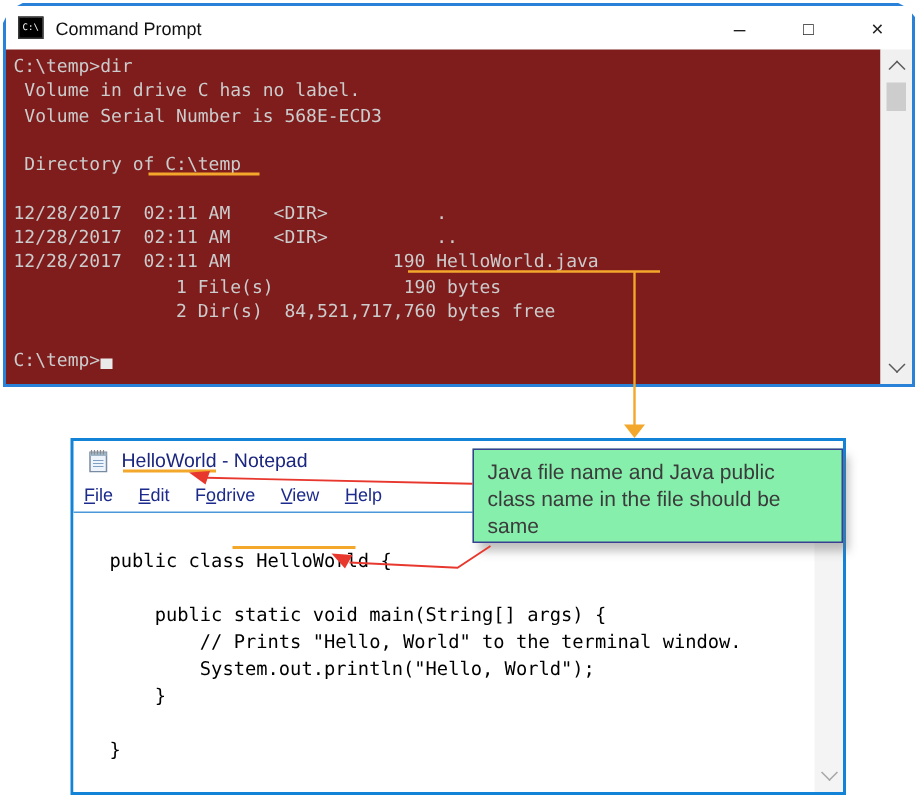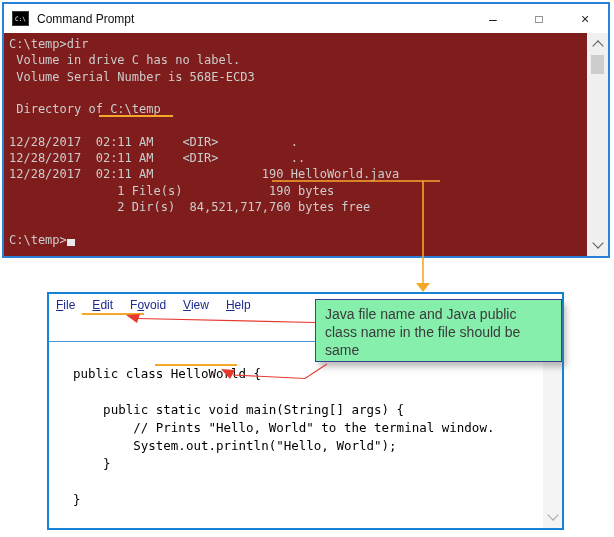--- a/index.html
+++ b/index.html
@@ -1,17 +1,17 @@
 <!DOCTYPE html>
 <html><head>
 <meta charset="utf-8">
 <style>
   html,body { margin:0; padding:0; background:#fff; }
   .page { position:relative; width:614px; height:537px; background:#fff;
-          font-family:"Liberation Sans", sans-serif; overflow:hidden; }
+          font-family:"Liberation Sans", sans-serif; overflow:hidden;border-radius:25px; }
 
   
   .cmd-window { position:absolute; left:2px; top:2px; width:608px; height:256px;
                 border:2px solid #2a82d8; background:#fff; box-sizing:border-box; }
   .cmd-titlebar { height:29px; display:flex; align-items:center; background:#fff; }
   .cmd-icon { width:15px; height:13px; background:#000; border:1px solid #3a3a3a;
               margin-left:8px; display:flex; align-items:center; justify-content:center; }
   .cmd-icon-text { color:#fff; font-family:"DejaVu Sans Mono", monospace; font-size:6px; line-height:1; }
   .cmd-title { margin-left:8px; font-size:12px; color:#101010; }
   .cmd-controls { margin-left:auto; display:flex; height:100%; }
@@ -96,24 +96,39 @@
       <span class="console-cursor"></span>
     </div>
     <div class="cmd-scrollbar">
       <span class="chev up"></span>
       <span class="cmd-thumb"></span>
       <span class="chev down"></span>
     </div>
   </div>
 
   <div class="np-window">
+    <div class="np-titlebar">
+      <svg class="np-icon" viewBox="0 0 16 16">
+        <rect x="3" y="2.5" width="11" height="13" fill="#eef4fb" stroke="#7a8aa0" stroke-width="1"></rect>
+        <rect x="3" y="2.5" width="11" height="2.5" fill="#9fb6c8"></rect>
+        <line x1="5" y1="8" x2="12" y2="8" stroke="#7fa0c0" stroke-width="0.8"></line>
+        <line x1="5" y1="10" x2="12" y2="10" stroke="#7fa0c0" stroke-width="0.8"></line>
+        <line x1="5" y1="12" x2="12" y2="12" stroke="#7fa0c0" stroke-width="0.8"></line>
+        <line x1="4" y1="1" x2="4" y2="4" stroke="#8a8a8a" stroke-width="0.8"></line>
+        <line x1="6" y1="1" x2="6" y2="4" stroke="#8a8a8a" stroke-width="0.8"></line>
+        <line x1="8" y1="1" x2="8" y2="4" stroke="#8a8a8a" stroke-width="0.8"></line>
+        <line x1="10" y1="1" x2="10" y2="4" stroke="#8a8a8a" stroke-width="0.8"></line>
+        <line x1="12" y1="1" x2="12" y2="4" stroke="#8a8a8a" stroke-width="0.8"></line>
+      </svg>
+      <span class="np-title">HelloWorld - Notepad</span>
+    </div>
     <div class="np-menubar">
       <span class="menu-item"><span></span><u>F</u><span>ile</span></span>
       <span class="menu-item"><span></span><u>E</u><span>dit</span></span>
-      <span class="menu-item"><span>F</span><u>o</u><span>void</span></span>
+      <span class="menu-item"><span>F</span><u>o</u><span>drive</span></span>
       <span class="menu-item"><span></span><u>V</u><span>iew</span></span>
       <span class="menu-item"><span></span><u>H</u><span>elp</span></span>
     </div>
     <div class="np-textarea">
       <pre class="code-pre">public class HelloWorld {
 
     public static void main(String[] args) {
         // Prints "Hello, World" to the terminal window.
         System.out.println("Hello, World");
     }

